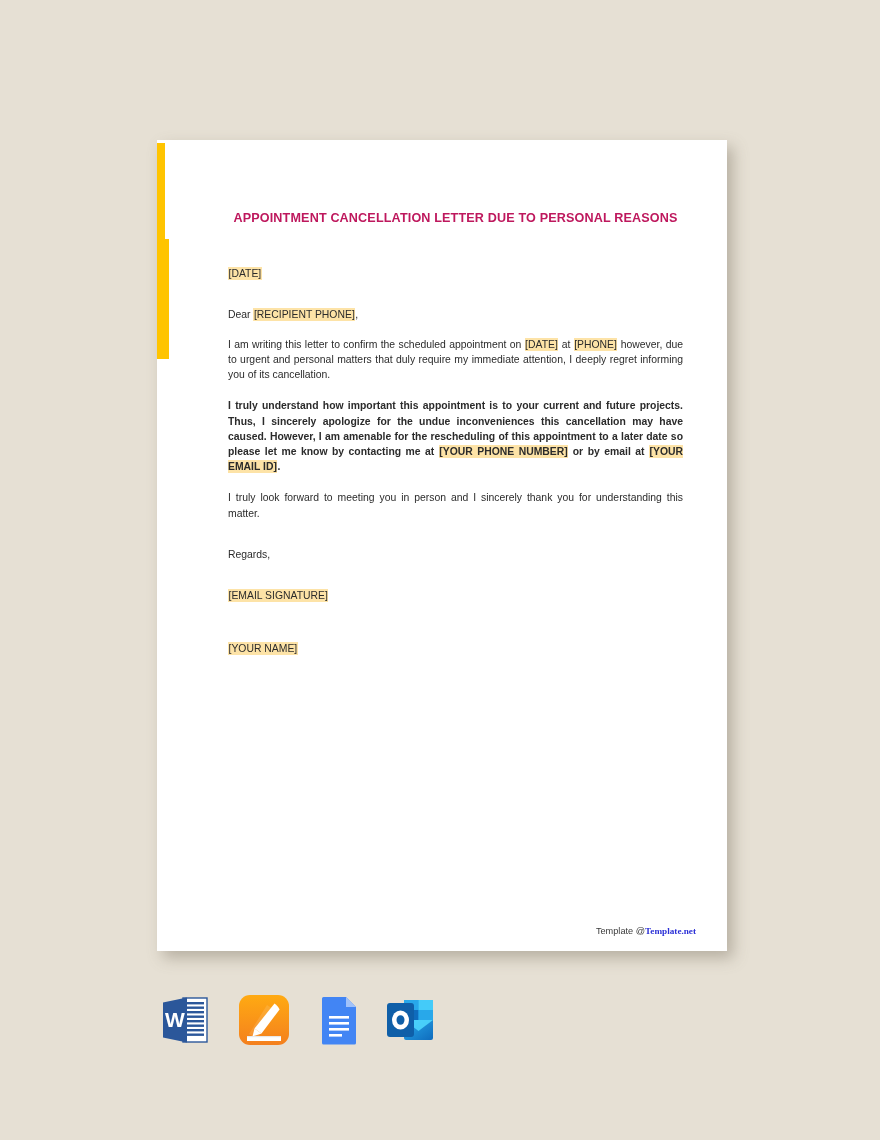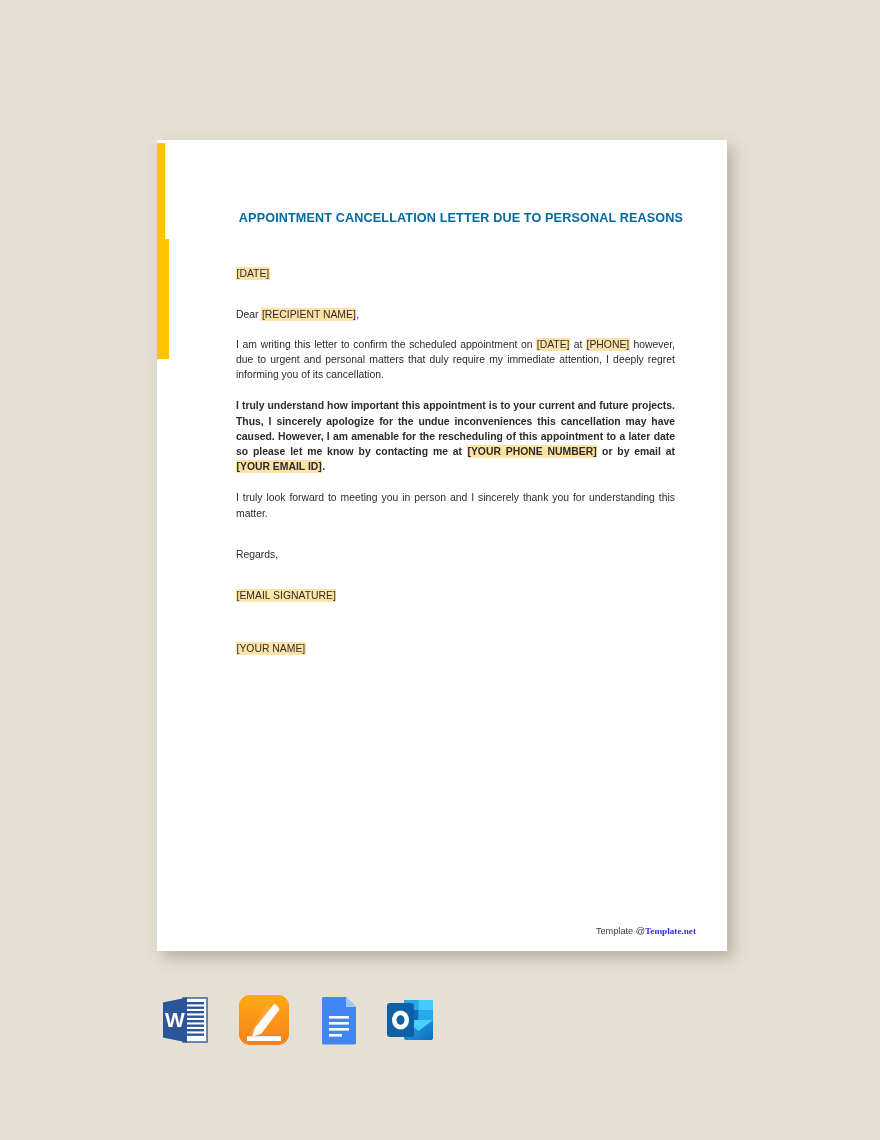--- a/index.html
+++ b/index.html
@@ -56,29 +56,29 @@
     top: 0px;
     width: 455px;
     height: 811px;
   }
 
   #doc-title {
     margin: 0;
     padding-top: 69px;
     font-size: 12.6px;
     font-weight: bold;
-    color: #0369a1;
-    text-align: right;
+    color: #be185d;
+    text-align: center;
     line-height: 1.52;
     letter-spacing: 0.15px;
     text-transform: uppercase;
   }
 
   .para {
-    margin: 8px;
+    margin: 0;
     font-size: 10.4px;
     color: #2b2b2b;
     line-height: 1.465;
     text-align: justify;
   }
   .para.no-justify { text-align: left; }
 
   #date-line     { margin-top: 38px; }
   #salutation    { margin-top: 26px; }
   #para-1        { margin-top: 14px; }
@@ -137,21 +137,21 @@
 
     <div class="accent-bar" id="accent-bar-top"></div>
     <div class="accent-bar" id="accent-bar-bottom"></div>
 
     <div id="doc-body">
 
       <h1 id="doc-title">APPOINTMENT CANCELLATION LETTER DUE TO PERSONAL REASONS</h1>
 
       <p class="para no-justify" id="date-line"><span class="hl">[DATE]</span></p>
 
-      <p class="para no-justify" id="salutation"><span>Dear </span><span class="hl">[RECIPIENT NAME]</span><span>,</span></p>
+      <p class="para no-justify" id="salutation"><span>Dear </span><span class="hl">[RECIPIENT PHONE]</span><span>,</span></p>
 
       <p class="para" id="para-1"><span>I am writing this letter to confirm the scheduled appointment on </span><span class="hl">[DATE]</span><span> at </span><span class="hl">[PHONE]</span><span> however, due to urgent and personal matters that duly require my immediate attention, I deeply regret informing you of its cancellation.</span></p>
 
       <p class="para" id="para-2"><span>I truly understand how important this appointment is to your current and future projects. Thus, I sincerely apologize for the undue inconveniences this cancellation may have caused. However, I am amenable for the rescheduling of this appointment to a later date so please let me know by contacting me at </span><span class="hl">[YOUR PHONE NUMBER]</span><span> or by email at </span><span class="hl">[YOUR EMAIL ID]</span><span>.</span></p>
 
       <p class="para" id="para-3">I truly look forward to meeting you in person and I sincerely thank you for understanding this matter.</p>
 
       <p class="para no-justify" id="regards-line">Regards,</p>
 
       <p class="para no-justify" id="signature-line"><span class="hl">[EMAIL SIGNATURE]</span></p>

